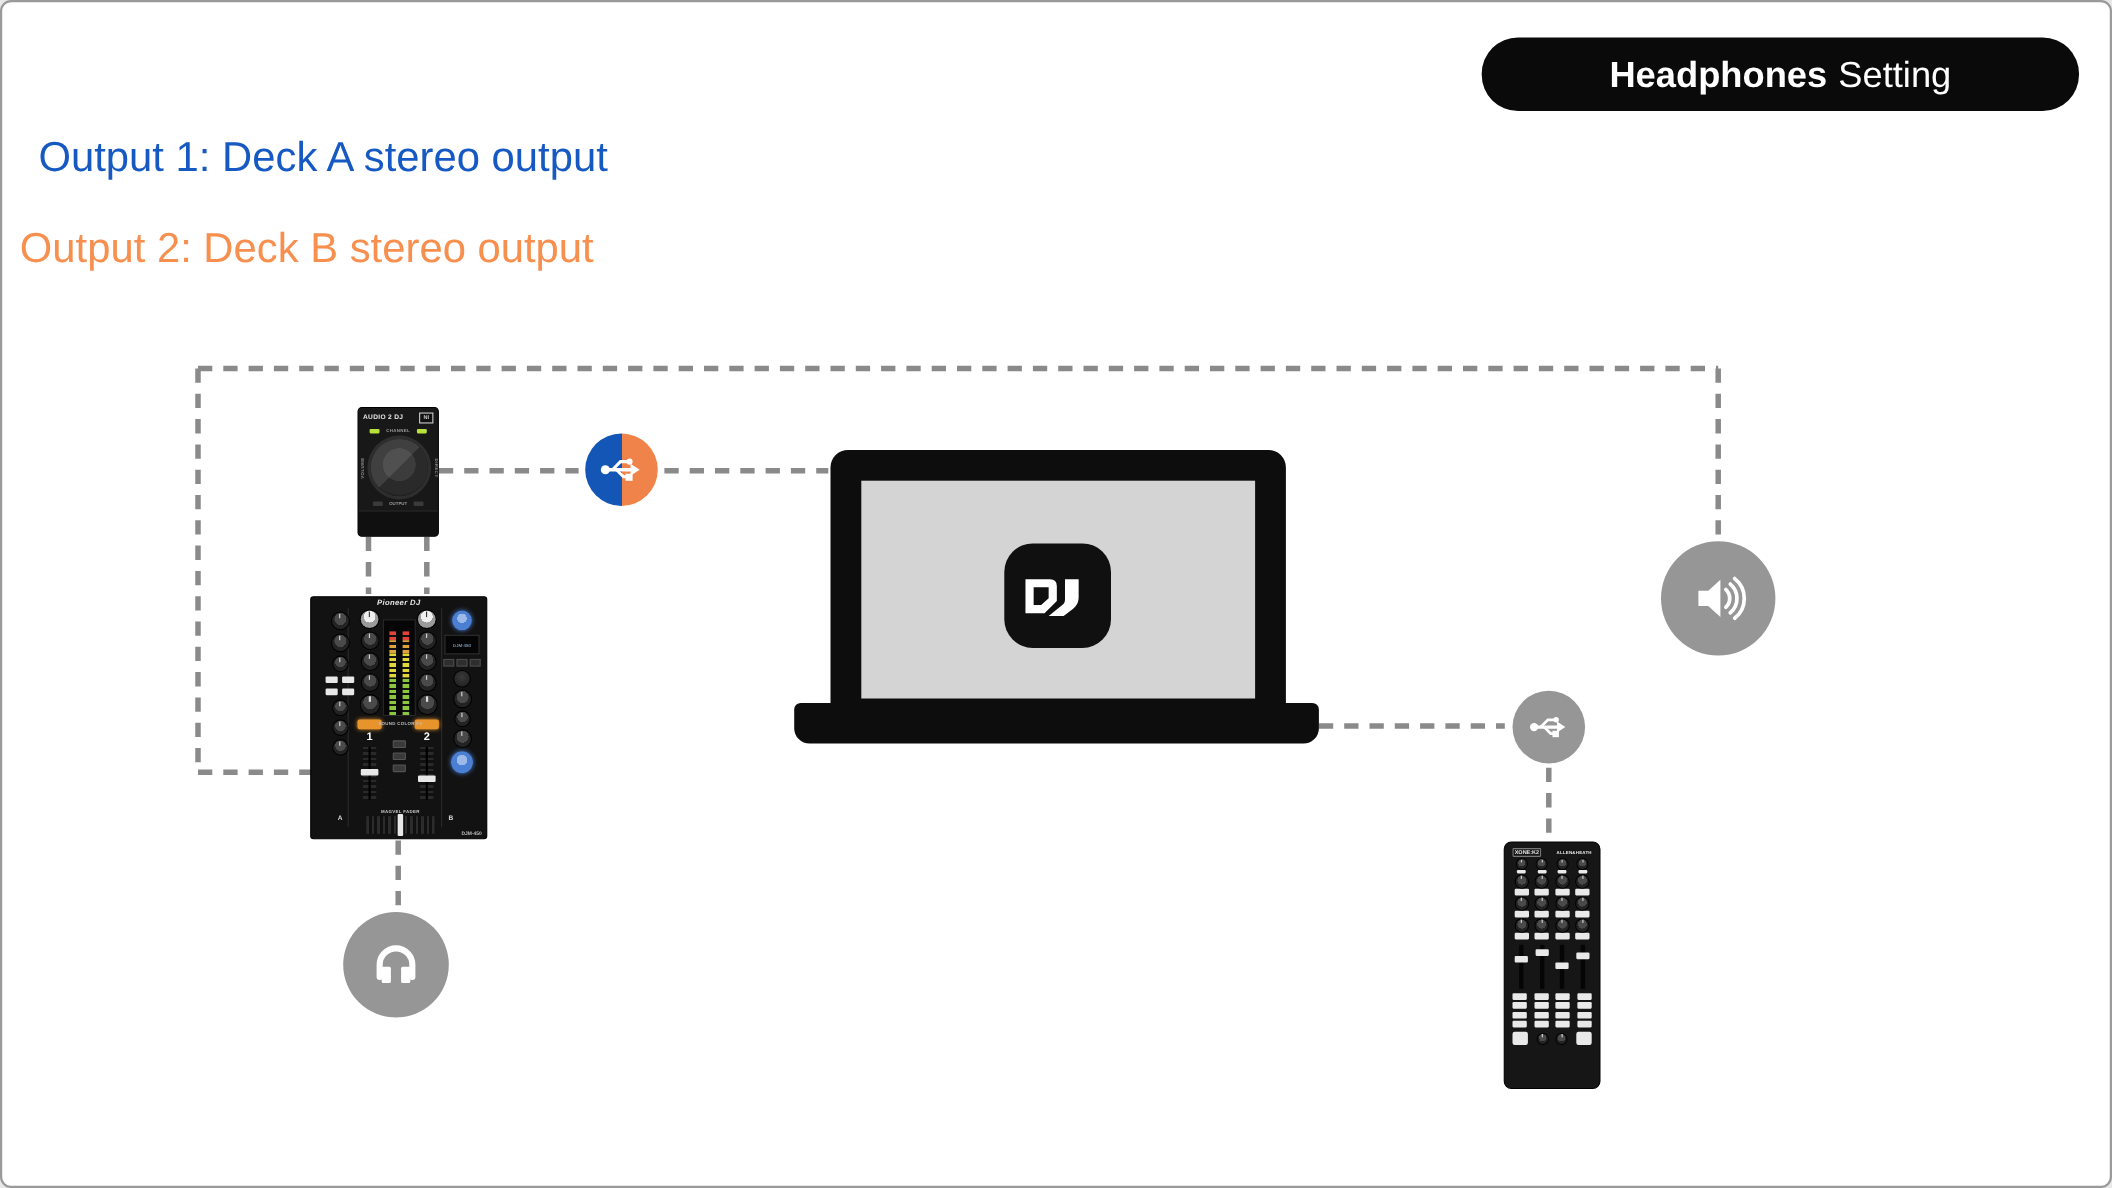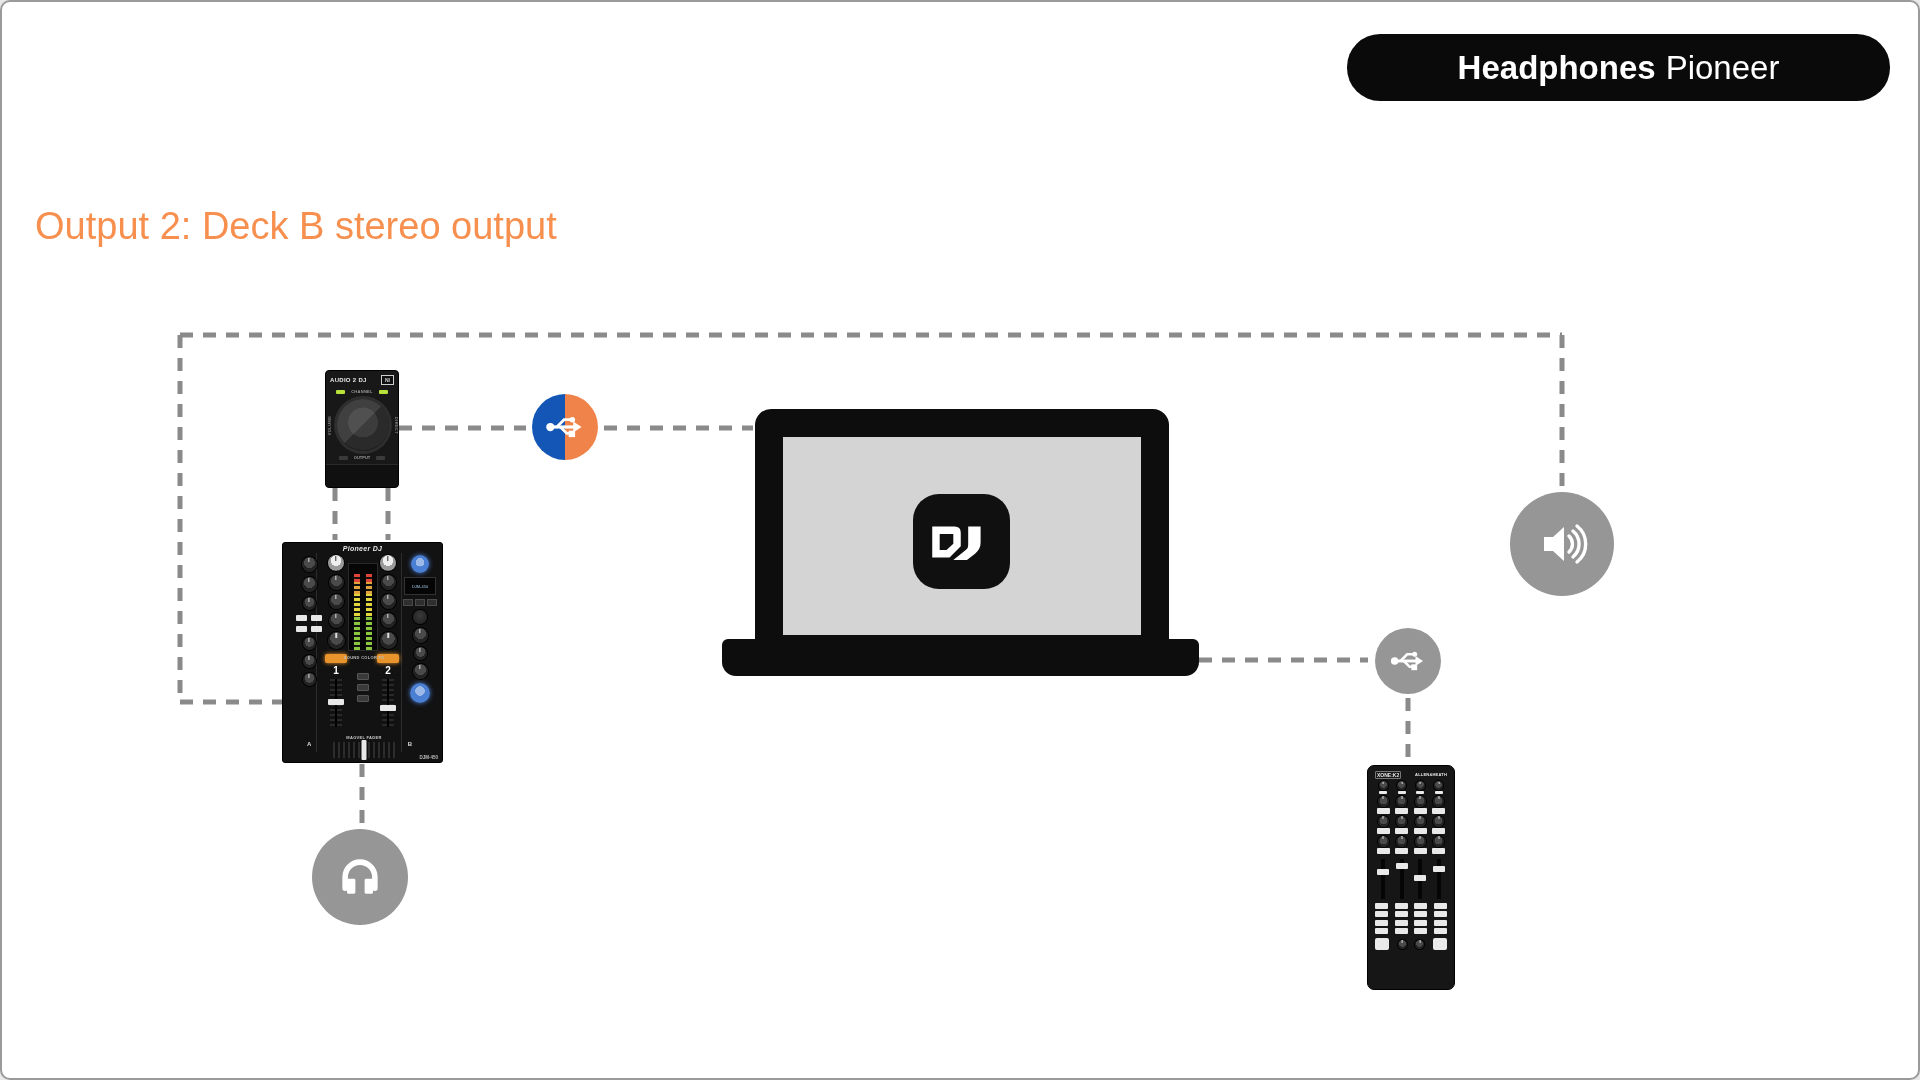--- a/index.html
+++ b/index.html
@@ -5,21 +5,21 @@
   html,body{margin:0;padding:0;background:#e8e8e8;}
   .stage{position:relative;width:1920px;height:1080px;background:#ffffff;
          border:2px solid #9a9a9a;border-radius:10px;box-sizing:border-box;overflow:hidden;
          font-family:"Liberation Sans",sans-serif;}
   .abs{position:absolute;}
 
   
   .title{left:33px;top:34px;font-size:41px;font-weight:800;color:#0b0b0b;letter-spacing:-0.5px;
          border-bottom:4px solid #0b0b0b;padding-bottom:5px;}
   .out1{left:33px;top:120px;font-size:38px;font-weight:500;color:#1659c2;}
-  .out2{left:33px;top:203px;font-size:38px;font-weight:500;color:#f78f4e;}
+  .out2{left:16px;top:203px;font-size:38px;font-weight:500;color:#f78f4e;}
   .badge{left:1345px;top:32px;width:543px;height:67px;background:#0a0a0a;border-radius:33px;
          display:flex;align-items:center;justify-content:center;color:#fff;font-size:33px;}
   .badge .b{font-weight:800;}
   .badge .r{font-weight:400;margin-left:10px;}
 
   
   svg.wires{left:0;top:0;}
   .wire{stroke:#8a8a8a;stroke-width:5;fill:none;stroke-dasharray:13 10;}
 
   
@@ -126,24 +126,25 @@
   .k2 .ftrack .cap{position:absolute;left:-4px;width:12px;height:6px;background:#e9e9e9;border-radius:1px;}
   .k2 .grid{display:flex;flex-direction:column;gap:2.5px;margin-top:2px;}
   .k2 .bot{display:flex;justify-content:space-between;align-items:center;margin-top:2px;}
   .k2 .bigw{width:14px;height:12px;background:#e9e9e9;border-radius:2px;}
 </style>
 </head>
 <body>
 
 <div class="stage">
 
+  <div class="abs out1">Output 1: Deck A stereo output</div>
   <div class="abs out2">Output 2: Deck B stereo output</div>
   <div class="abs badge">
     <span class="b">Headphones</span>
-    <span class="r">Pioneer</span>
+    <span class="r">Setting</span>
   </div>
 
   <svg class="abs wires" width="1920" height="1080">
     <path class="wire" d="M178 333 H1560"></path>
     <path class="wire" d="M178 333 V700"></path>
     <path class="wire" d="M178 700 H282"></path>
     <path class="wire" d="M1560 333 V486"></path>
     <path class="wire" d="M397 426 H524"></path>
     <path class="wire" d="M602 426 H751"></path>
     <path class="wire" d="M333 486 V538"></path>

